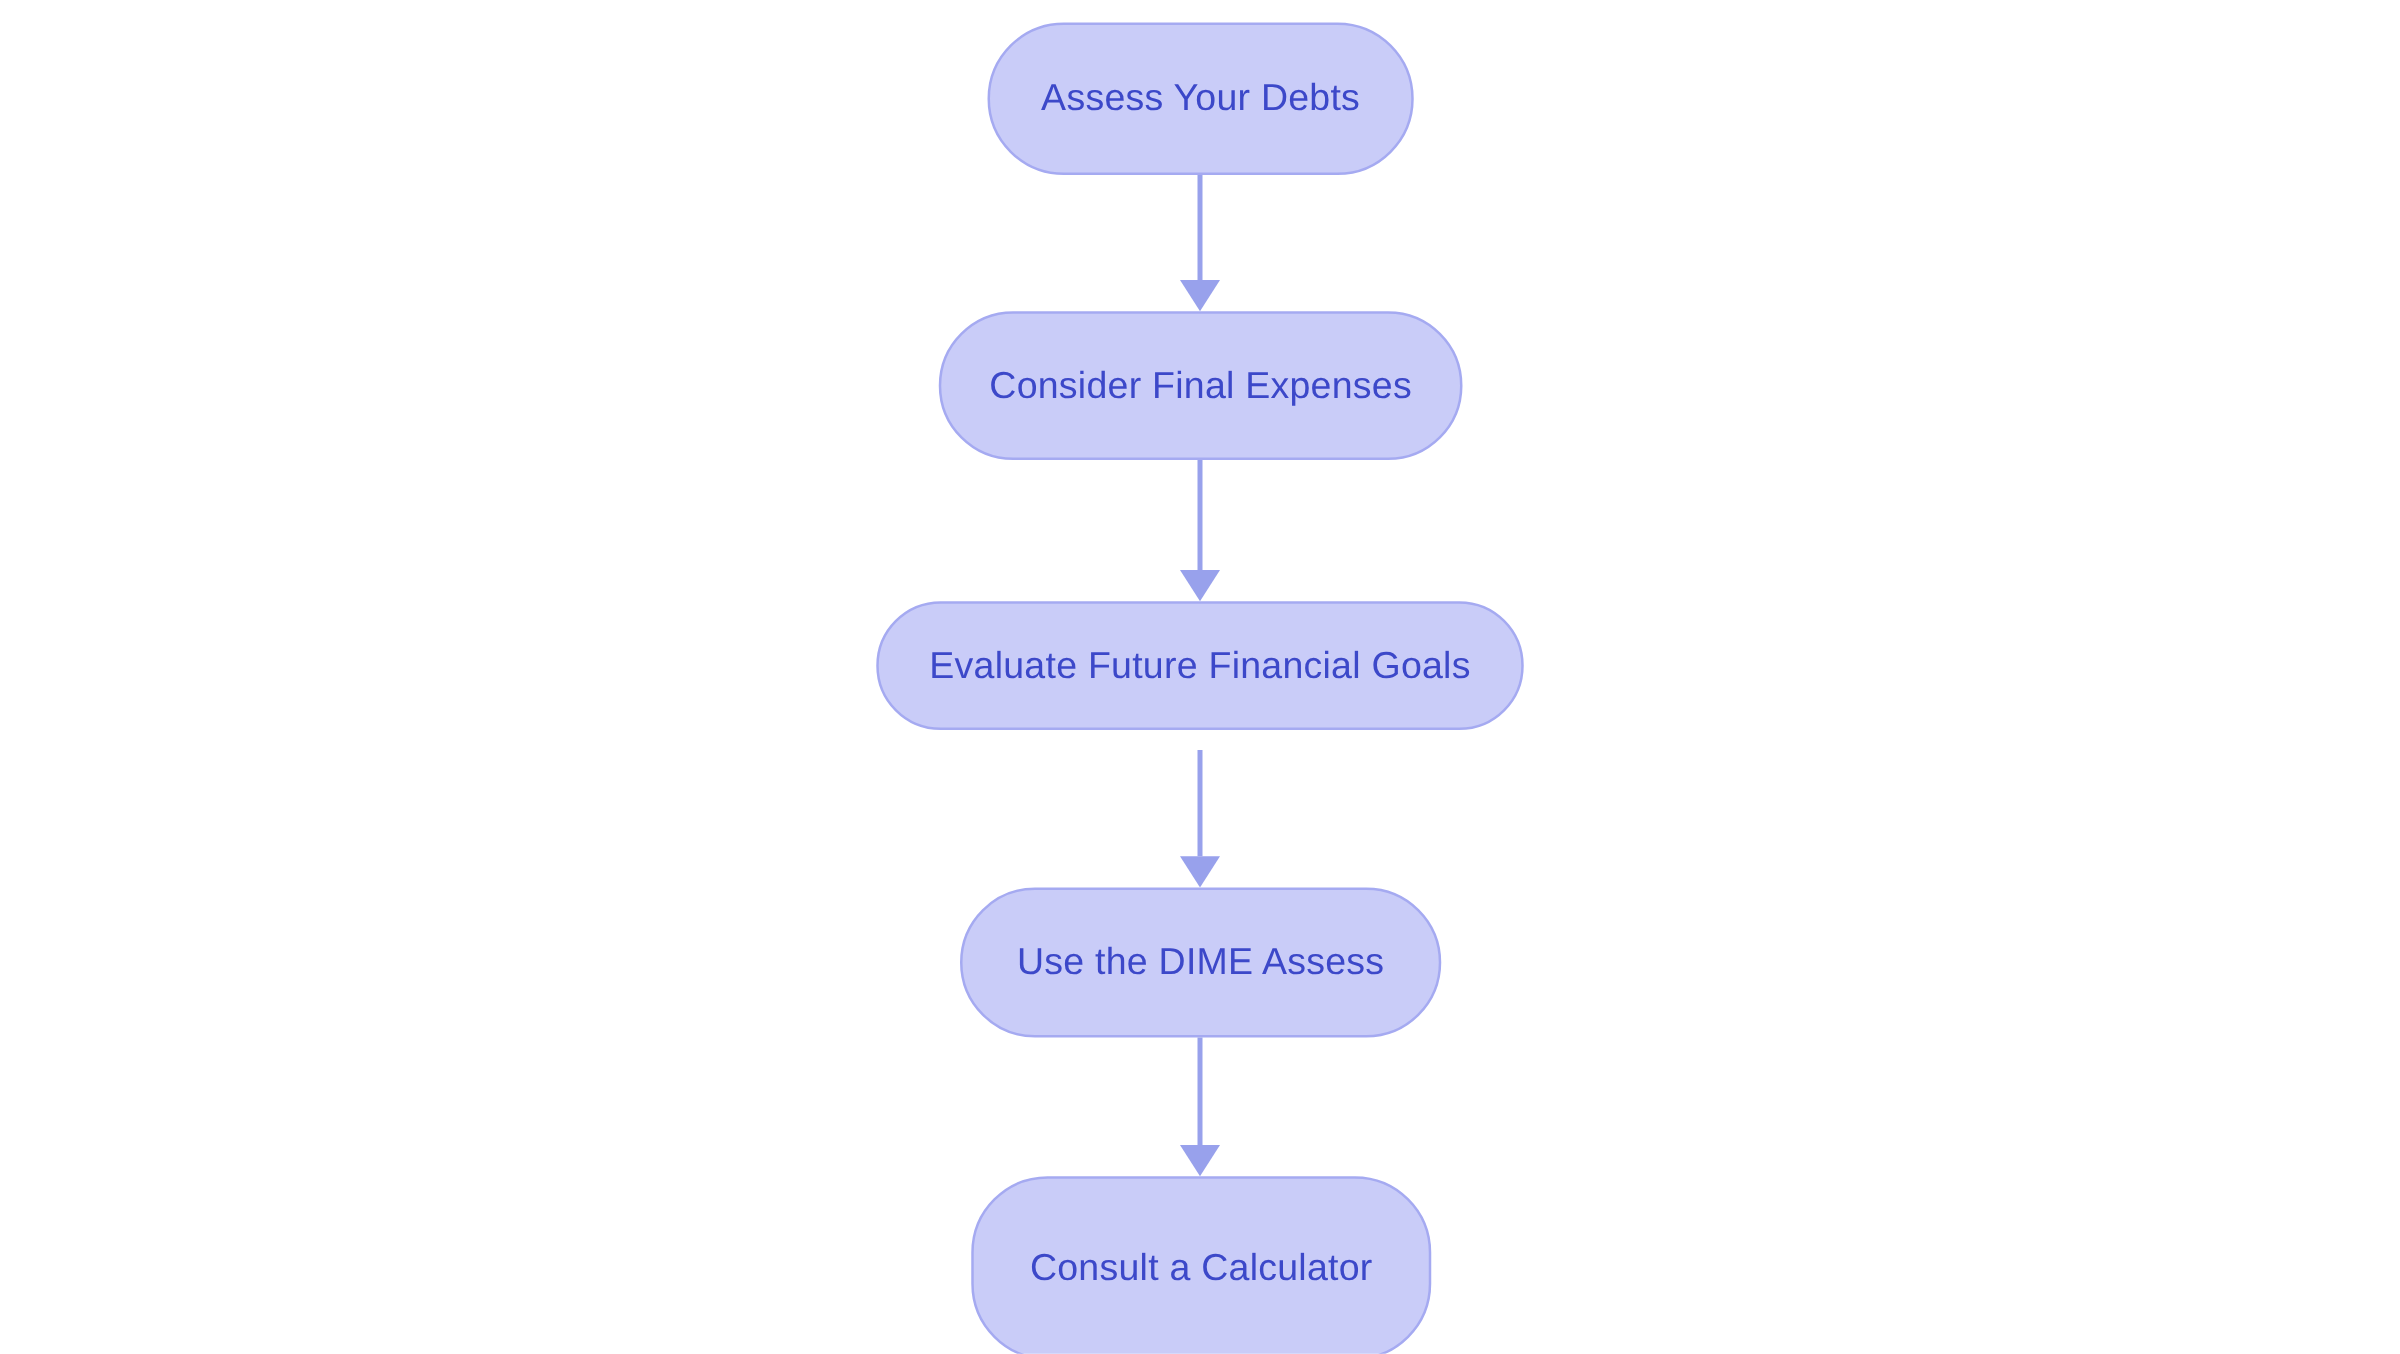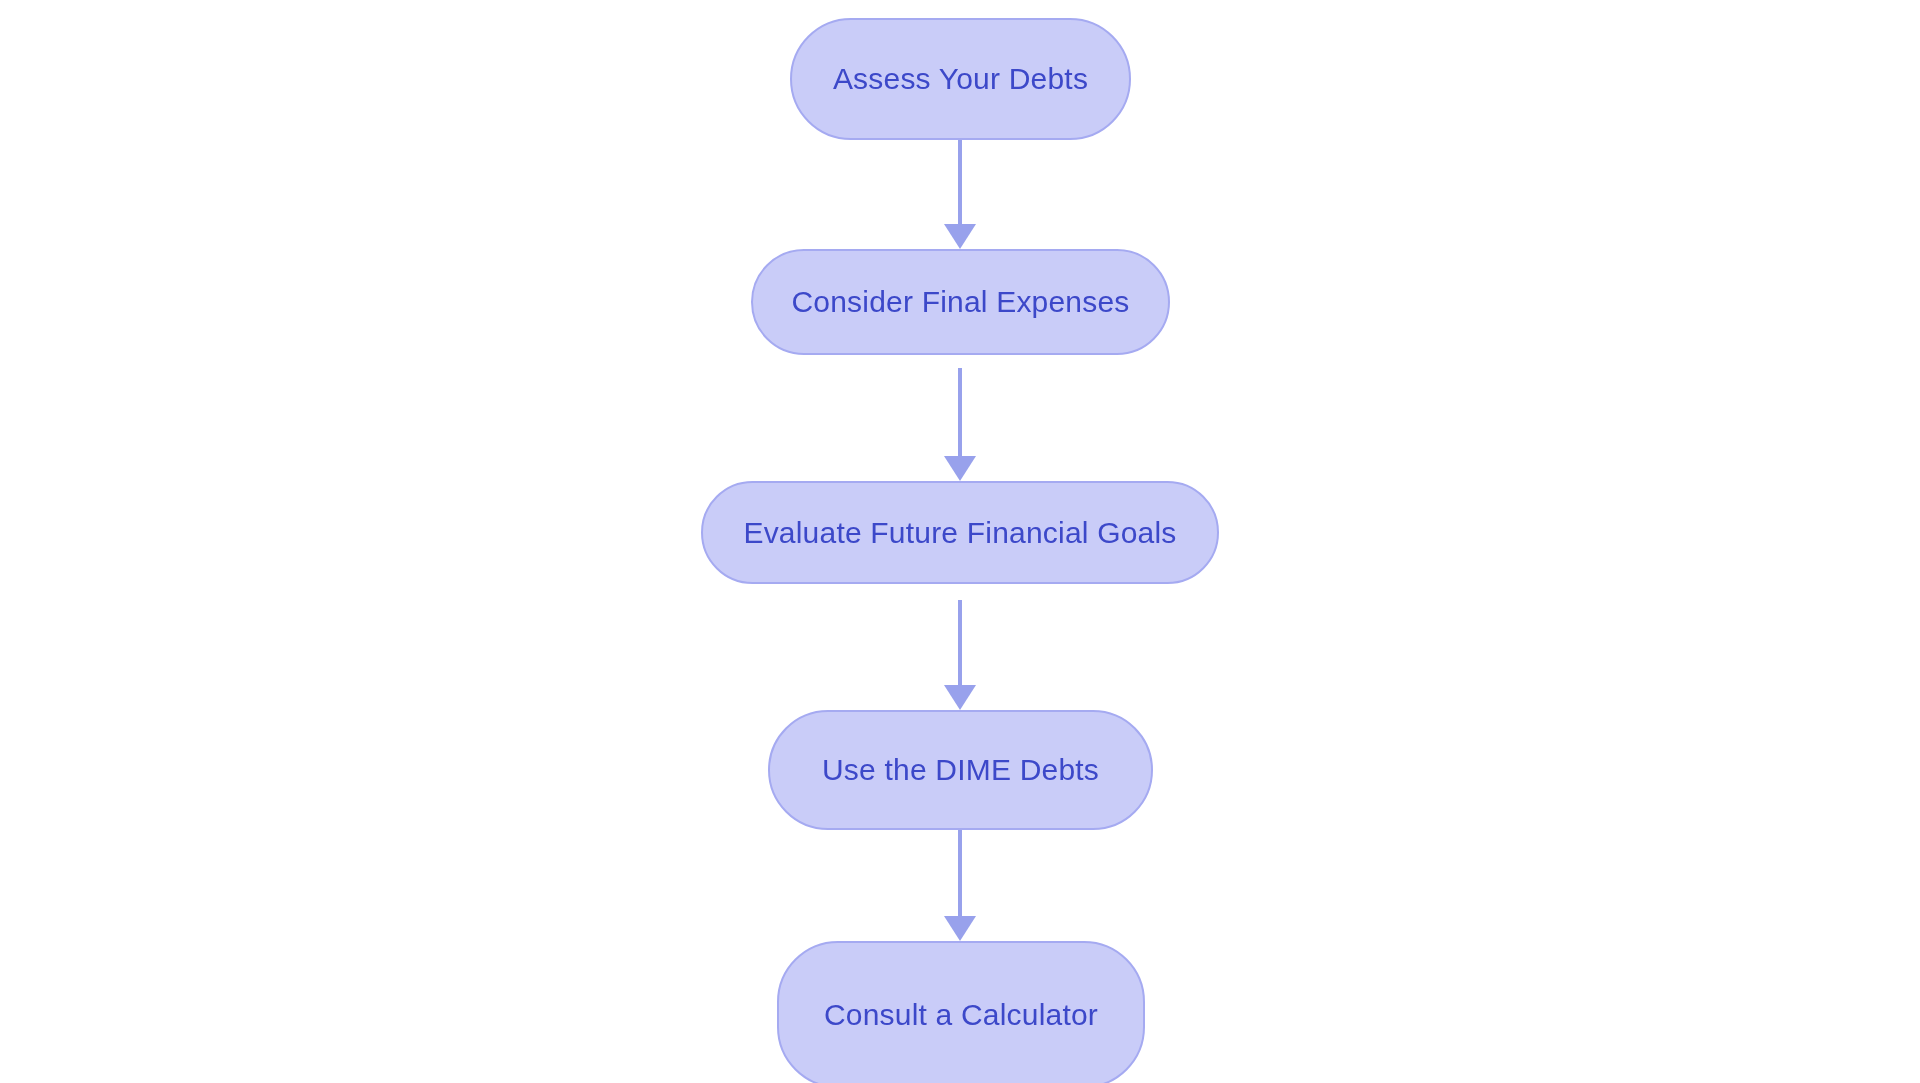--- a/index.html
+++ b/index.html
@@ -31,21 +31,21 @@
     background: var(--node-fill);
     border: 2px solid var(--node-border);
     border-radius: 61px;
     color: var(--node-text);
     font-size: 30px;
     letter-spacing: 0.2px;
     white-space: nowrap;
     text-align: center;
   }
   .n1 { left: 790px; top:  18px; width: 341px; height: 122px; }
-  .n2 { left: 751px; top: 249px; width: 419px; height: 106px; }
+  .n2 { left: 751px; top: 249px; width: 419px; height: 119px; }
   .n3 { left: 701px; top: 481px; width: 518px; height: 103px; }
   .n4 { left: 768px; top: 710px; width: 385px; height: 120px; }
   .n5 { left: 777px; top: 941px; width: 368px; height: 147px; }
 
   .arrow {
     position: absolute;
     left: 943px;           
     width: 34px;
     display: flex;
     flex-direction: column;
@@ -94,21 +94,21 @@
   <div class="node n3">
     <span>Evaluate Future Financial Goals</span>
   </div>
 
   <div class="arrow a3">
     <div class="stem"></div>
     <div class="head"></div>
   </div>
 
   <div class="node n4">
-    <span>Use the DIME Debts</span>
+    <span>Use the DIME Assess</span>
   </div>
 
   <div class="arrow a4">
     <div class="stem"></div>
     <div class="head"></div>
   </div>
 
   <div class="node n5">
     <span>Consult a Calculator</span>
   </div>

